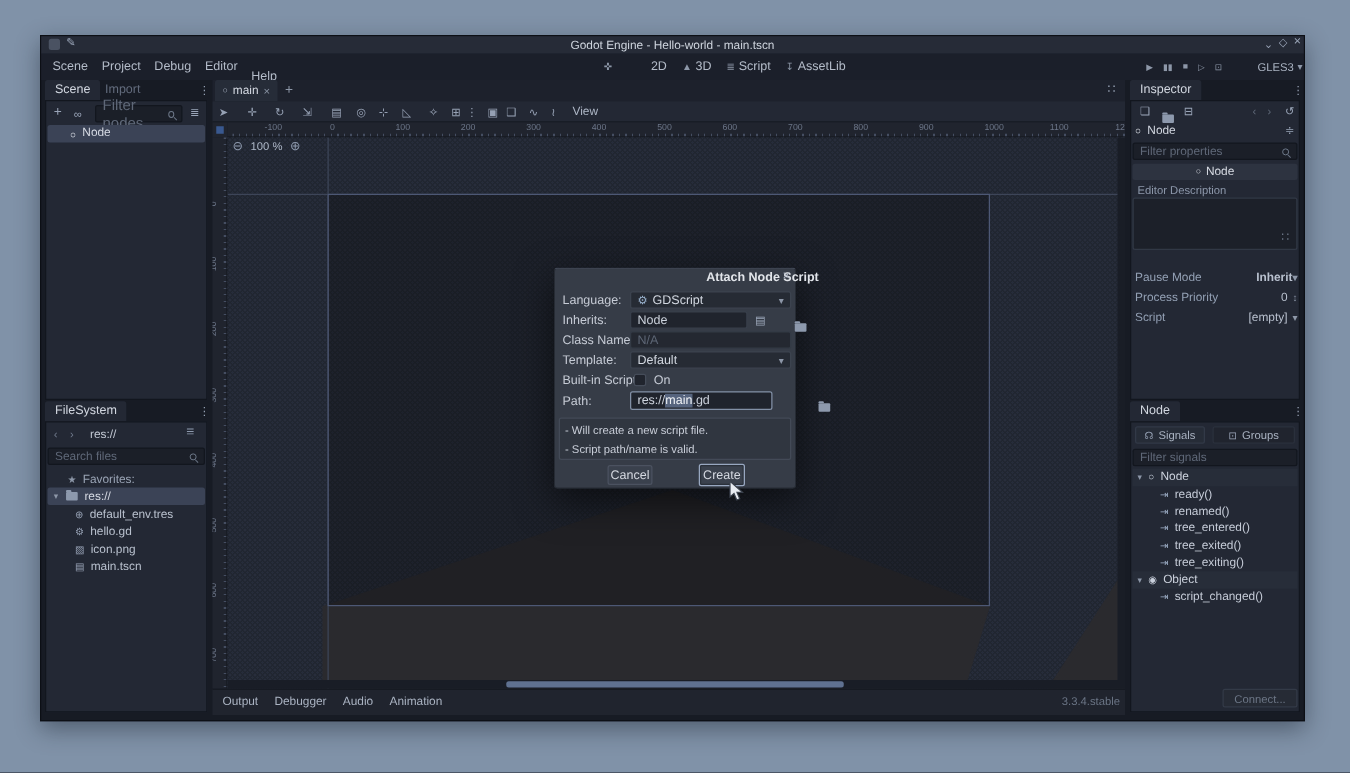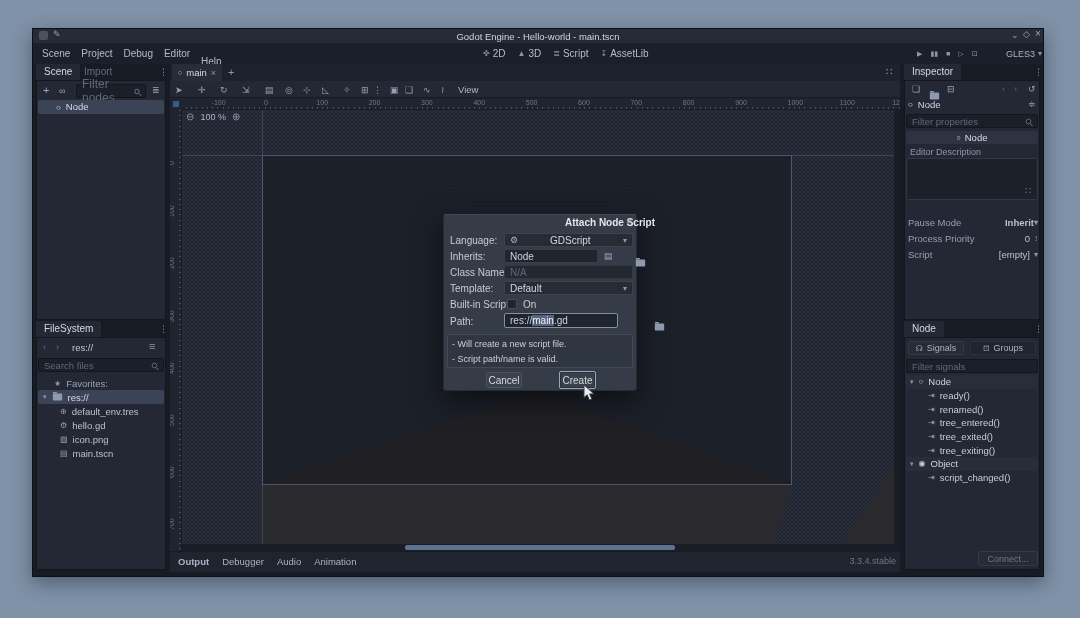--- a/index.html
+++ b/index.html
@@ -65,21 +65,21 @@
 <div id="menus" class="abs" style="left:42px;top:43px;height:21px;display:flex;gap:11px;align-items:center;">
       <span class="menuitem" style="font-size:10px;color:#b4bcc9;">Scene</span>
       <span class="menuitem" style="font-size:10px;color:#b4bcc9;">Project</span>
       <span class="menuitem" style="font-size:10px;color:#b4bcc9;">Debug</span>
       <span class="menuitem" style="font-size:10px;color:#b4bcc9;">Editor</span>
       <span class="menuitem" style="font-size:10px;color:#b4bcc9;margin-top:16px;">Help</span>
     </div>
 <div id="workspaces" class="abs" style="left:483px;top:43px;height:21px;display:flex;gap:12px;align-items:center;">
       <span style="display:flex;gap:3px;align-items:center;">
      <span style="font-size:8px;color:#8d97a8;">✜</span>
-     <span style="font-size:10px;color:#b4bcc9;">2D</span>
+     <span style="font-size:10px;color:#b4bcc9;margin-left:28px;">2D</span>
    </span>
       <span style="display:flex;gap:3px;align-items:center;">
      <span style="font-size:8px;color:#8d97a8;">▲</span>
      <span style="font-size:10px;color:#b4bcc9;">3D</span>
    </span>
       <span style="display:flex;gap:3px;align-items:center;">
      <span style="font-size:8px;color:#8d97a8;">≣</span>
      <span style="font-size:10px;color:#b4bcc9;">Script</span>
    </span>
       <span style="display:flex;gap:3px;align-items:center;">
@@ -237,21 +237,21 @@
   <div class="abs" style="left:4px;top:1px;display:flex;align-items:center;gap:6px;">
     <span style="font-size:10px;color:#8d99ad;">⊖</span>
     <span style="font-size:9px;color:#aeb8c8;">100 %</span>
     <span style="font-size:10px;color:#8d99ad;">⊕</span>
   </div>
 </div>
 
 
 <div class="abs" style="left:170px;top:551px;width:730px;height:21px;background:#20242e;border-top:1px solid #161a22;"></div>
 <div id="statusitems" class="abs" style="left:178px;top:551px;height:21px;display:flex;gap:13px;align-items:center;">
-      <span style="font-size:9.5px;color:#aab3c2;font-weight:bold;">Output</span>
+      <span style="font-size:9.5px;color:#aab3c2;">Output</span>
       <span style="font-size:9.5px;color:#aab3c2;">Debugger</span>
       <span style="font-size:9.5px;color:#aab3c2;">Audio</span>
       <span style="font-size:9.5px;color:#aab3c2;">Animation</span>
     </div>
 <span class="abs" style="left:796px;top:556px;width:100px;text-align:right;font-size:9px;color:#6b7586;">3.3.4.stable</span>
 
 
 <div class="abs tab active" style="left:904px;top:64px;">Inspector</div>
 <span class="abs ico" style="left:1034px;top:68px;">⋮</span>
 <div class="abs panelbody" style="left:904px;top:80px;width:136px;height:240px;"></div>
@@ -357,21 +357,21 @@
 </div>
 
 
 <div class="abs" style="left:443px;top:214px;width:194px;height:177px;background:var(--dialog);border:1px solid #262b34;border-top:1px solid #434a57;border-radius:3px;box-shadow:0 10px 30px rgba(0,0,0,.55);z-index:10;"></div>
 <div class="abs" style="left:443px;top:217px;width:212px;text-align:right;font-size:10px;font-weight:bold;color:#e2e5ea;z-index:11;">Attach Node Script</div>
 <span class="abs" style="left:626px;top:215px;font-size:11px;color:#aeb6c3;z-index:12;">×</span>
 
 <span class="dlglab abs" style="left:450px;top:235px;z-index:11;">Language:</span>
 <div class="dropbox" style="left:504px;top:233px;width:129px;height:14px;z-index:11;">
   <span style="font-size:9px;color:#9db6d2;">⚙</span>
-  <span style="flex:1;margin-left:28px;">GDScript</span>
+  <span style="flex:1;">GDScript</span>
   <span class="caret">▾</span>
 </div>
 
 <span class="dlglab abs" style="left:450px;top:251px;z-index:11;">Inherits:</span>
 <div class="fieldbox" style="left:504px;top:249px;width:94px;height:14px;z-index:11;">
   <span>Node</span>
 </div>
 <span class="abs ico" style="left:604px;top:252px;z-index:11;">▤</span>
 <span class="abs i-folder" style="left:620px;top:253px;transform:scale(.85);z-index:11;"></span>
 

